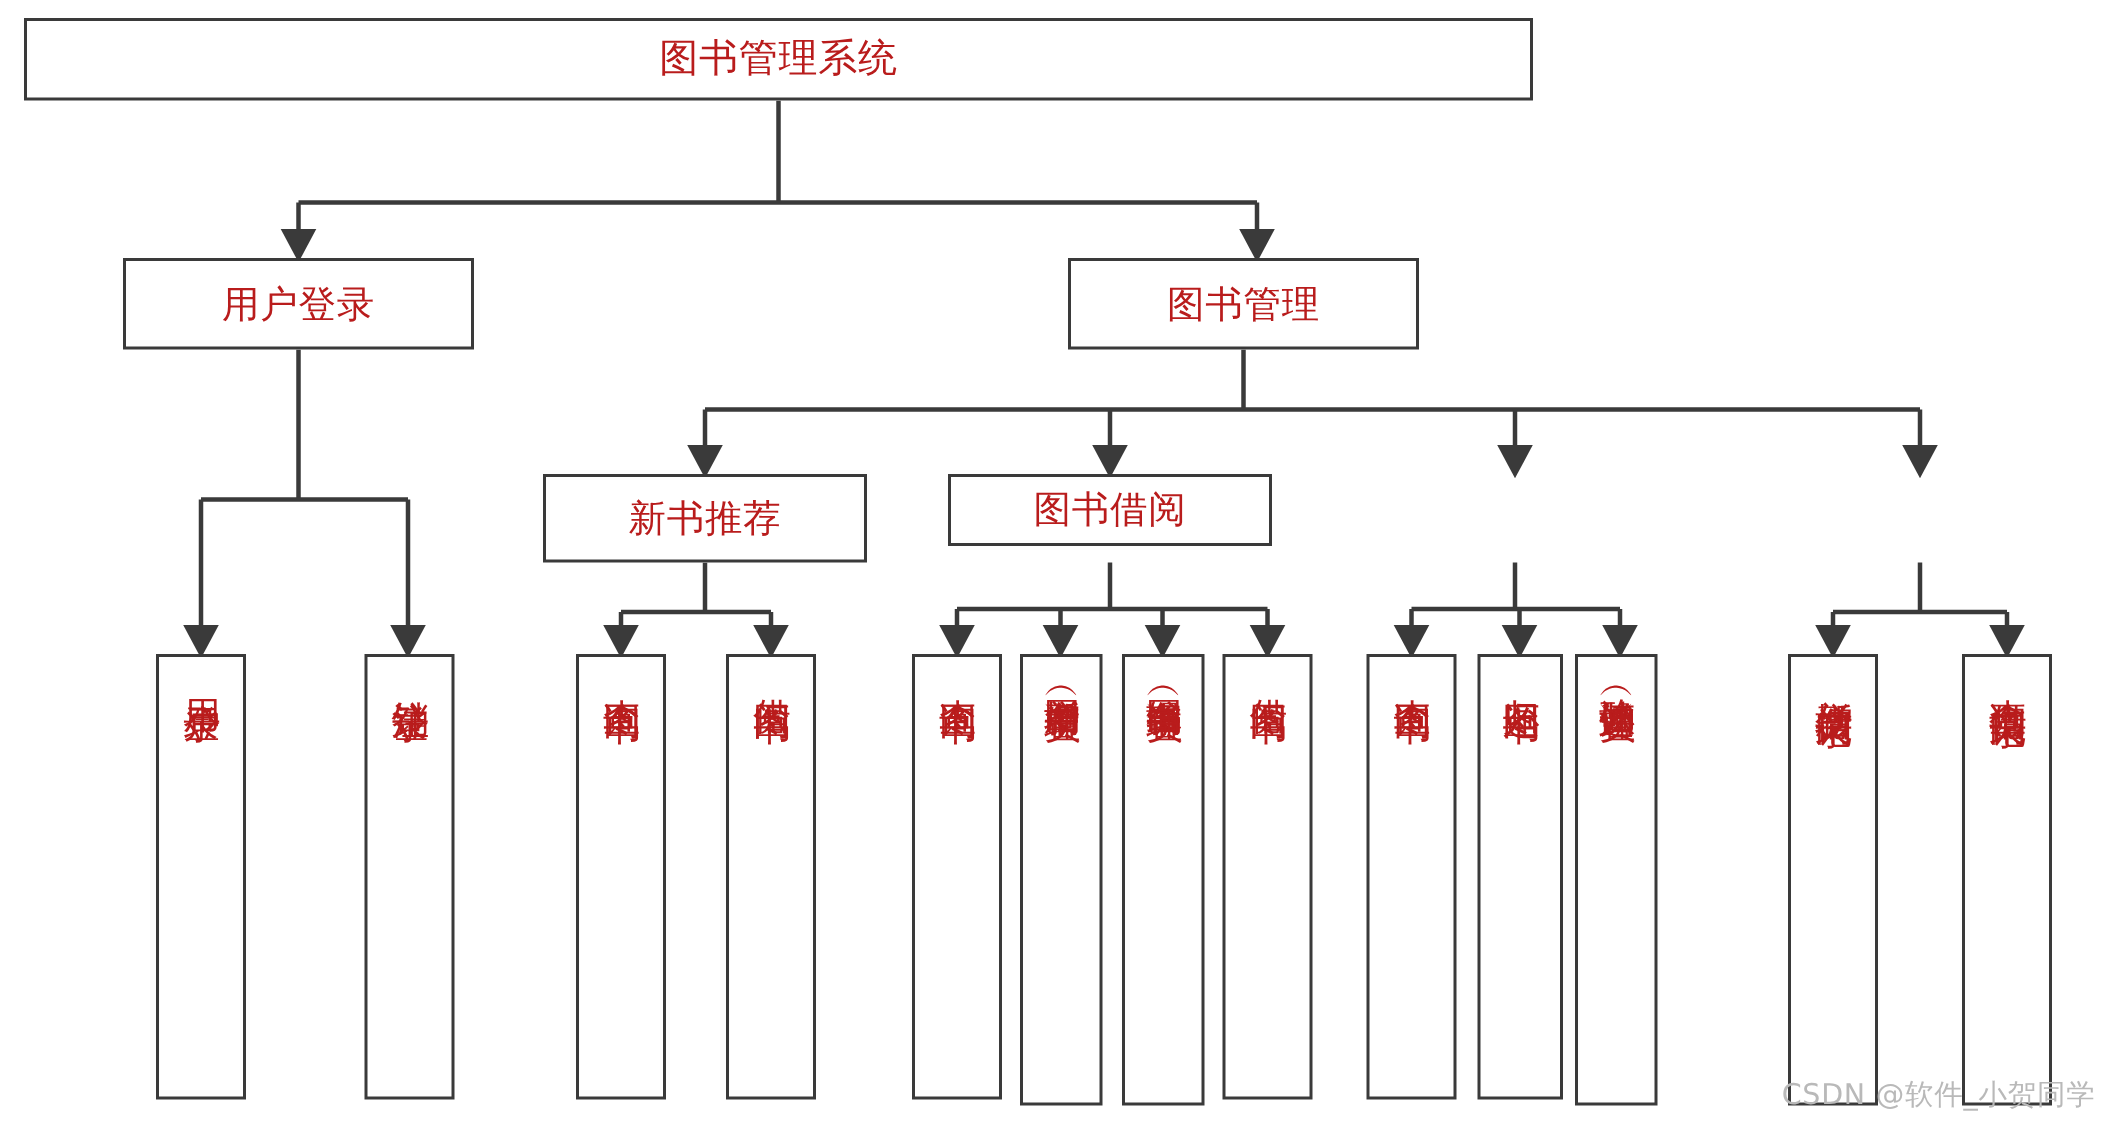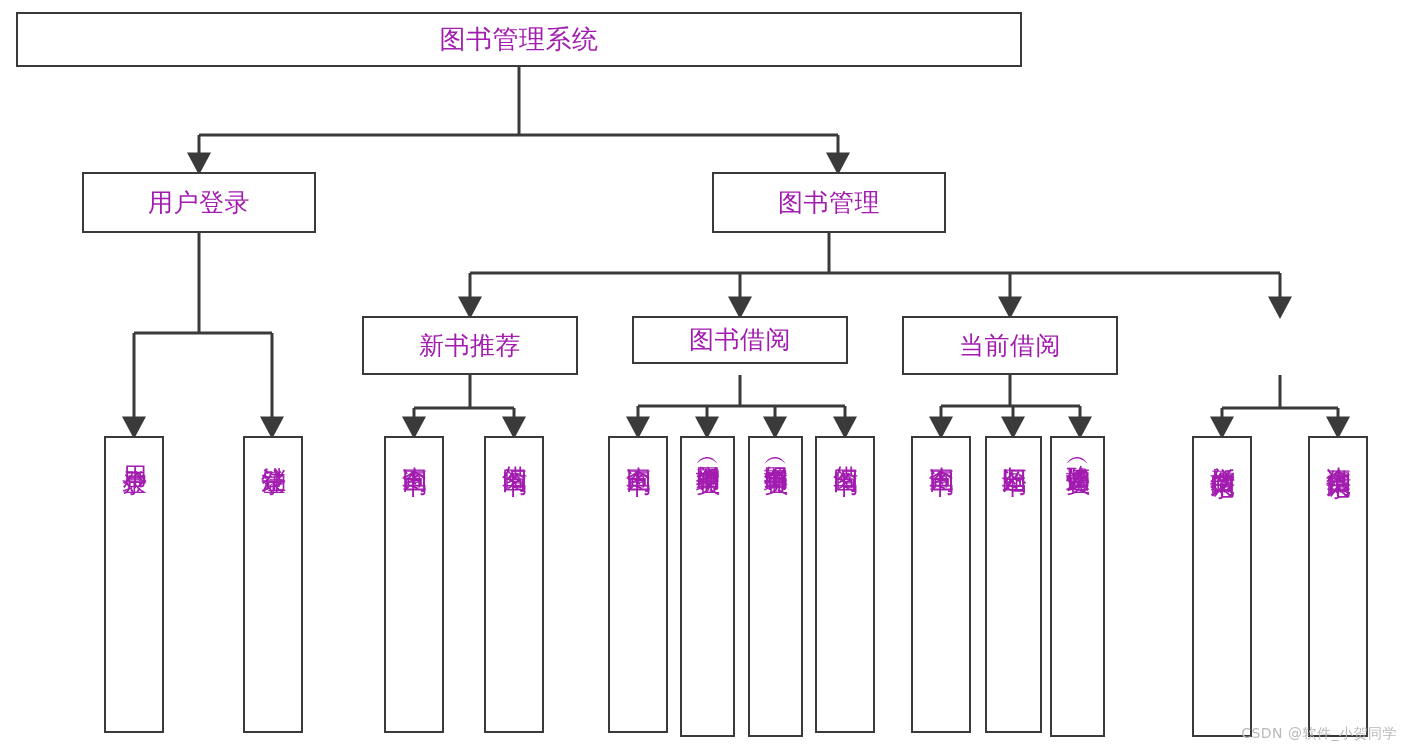--- a/index.html
+++ b/index.html
@@ -32,21 +32,21 @@
     border: 2px solid #3a3a3a;
     background: #ffffff;
     display: flex;
     align-items: center;
     justify-content: center;
     color: #3f3f3f;
   }
   .node-label {
     display: block;
     text-align: right;
-    color: #a21caf;
+    color: #b91c1c;
     line-height: 1.12;
     letter-spacing: 0.5px;
   }
   .node.horizontal .node-label {
     writing-mode: horizontal-tb;
     font-size: 25px;
   }
   .node.vertical {
     align-items: flex-start;
     justify-content: center;
@@ -62,21 +62,21 @@
   }
   .node.vertical.narrow .node-label {
     font-size: 24px;
     letter-spacing: 1px;
   }
   .node.root .node-label { font-size: 26px; }
   #watermark {
     position: absolute;
     right: 8px;
     bottom: 4px;
-    font-size: 14px;
+    font-size: 19px;
     color: #b9b9b9;
     letter-spacing: 0.5px;
     user-select: none;
     white-space: nowrap;
   }
 </style>
 </head>
 <body>
 
 <div id="diagram-root">
@@ -144,23 +144,20 @@
   </div>
 
   <div class="node horizontal" style="left:712px; top:172px; width:234px; height:61px;">
     <span class="node-label">图书管理</span>
   </div>
 
   <div class="node horizontal" style="left:632px; top:316px; width:216px; height:48px;">
     <span class="node-label">图书借阅</span>
   </div>
 
-  <div class="node horizontal" style="left:902px; top:316px; width:216px; height:59px;">
-    <span class="node-label">当前借阅</span>
-  </div>
 
 
   <div class="node vertical" style="left:104px; top:436px; width:60px; height:297px;">
     <span class="node-label">用户登录</span>
   </div>
 
   <div class="node vertical" style="left:243px; top:436px; width:60px; height:297px;">
     <span class="node-label">注销登录</span>
   </div>
 

